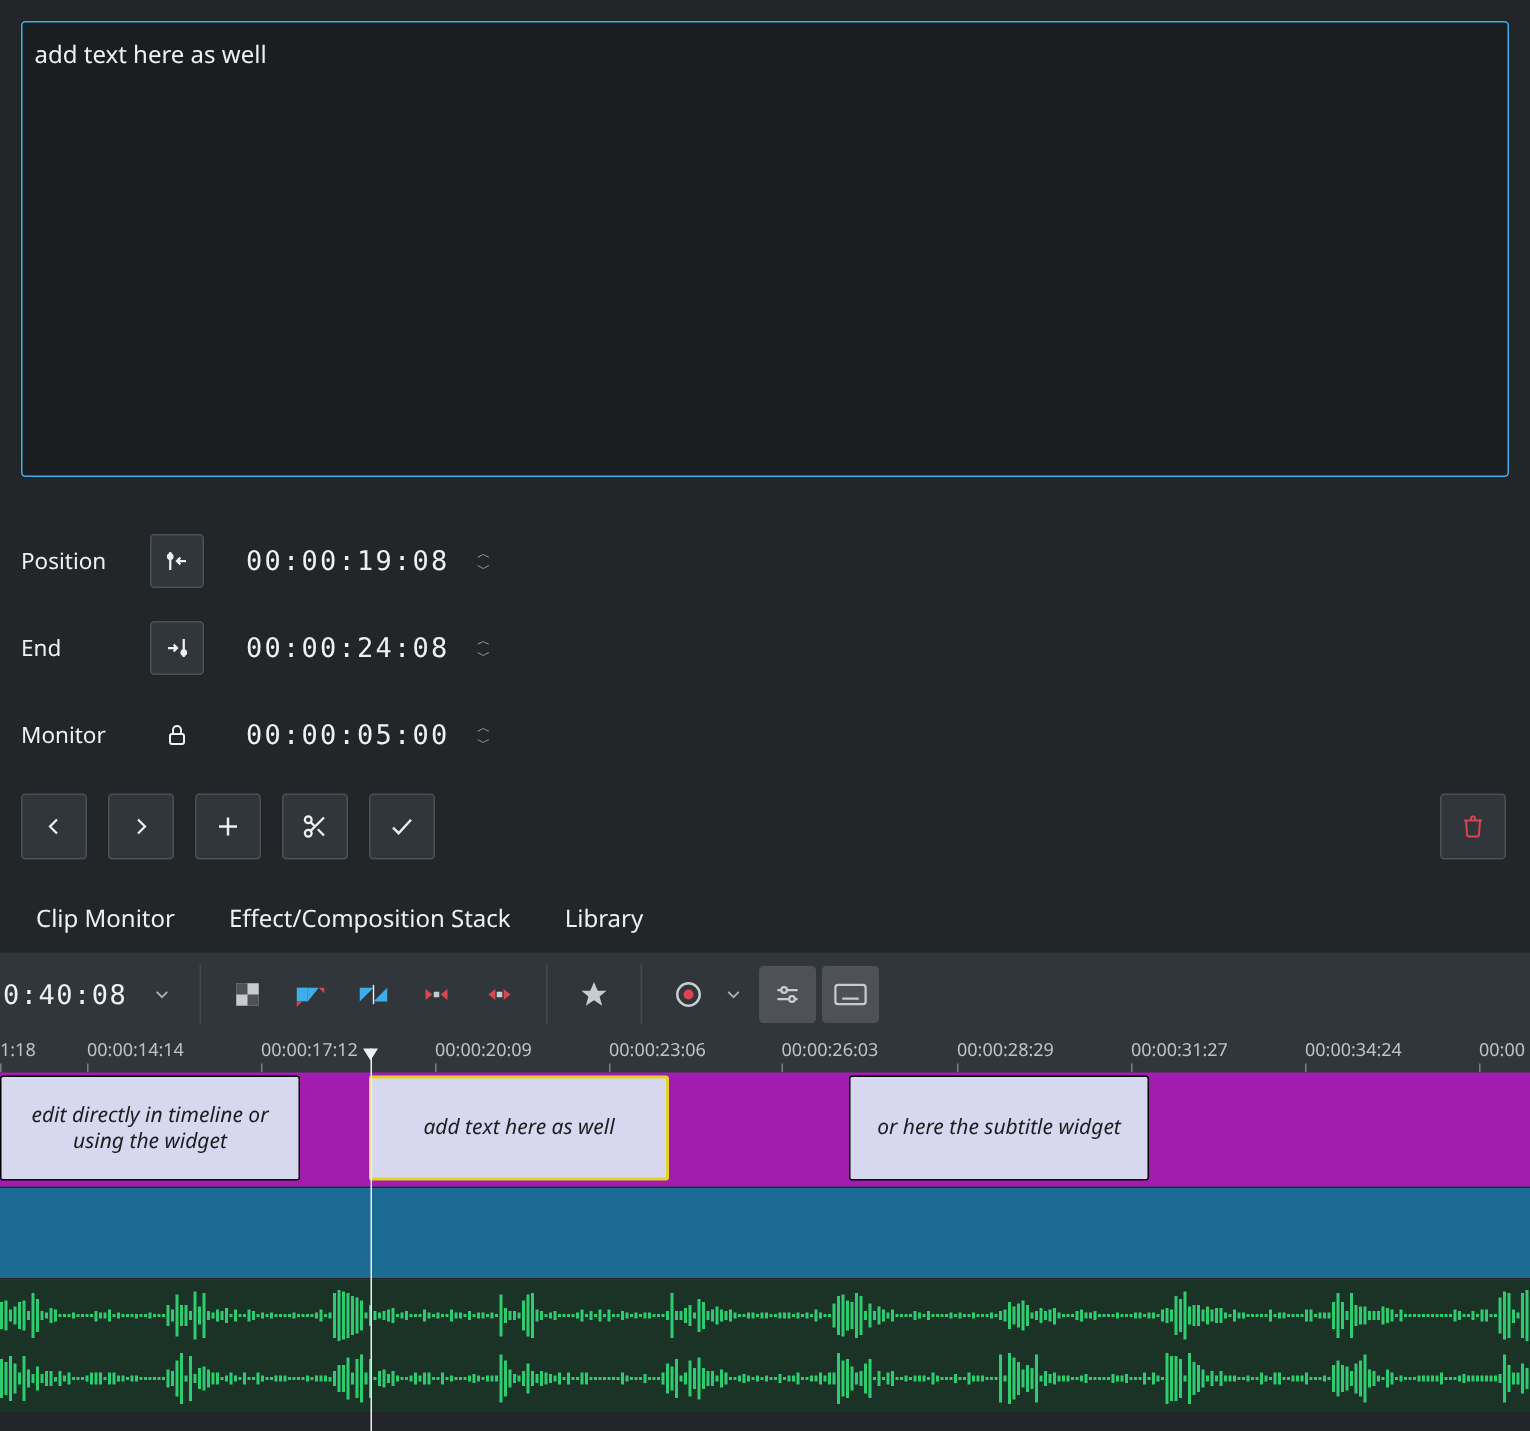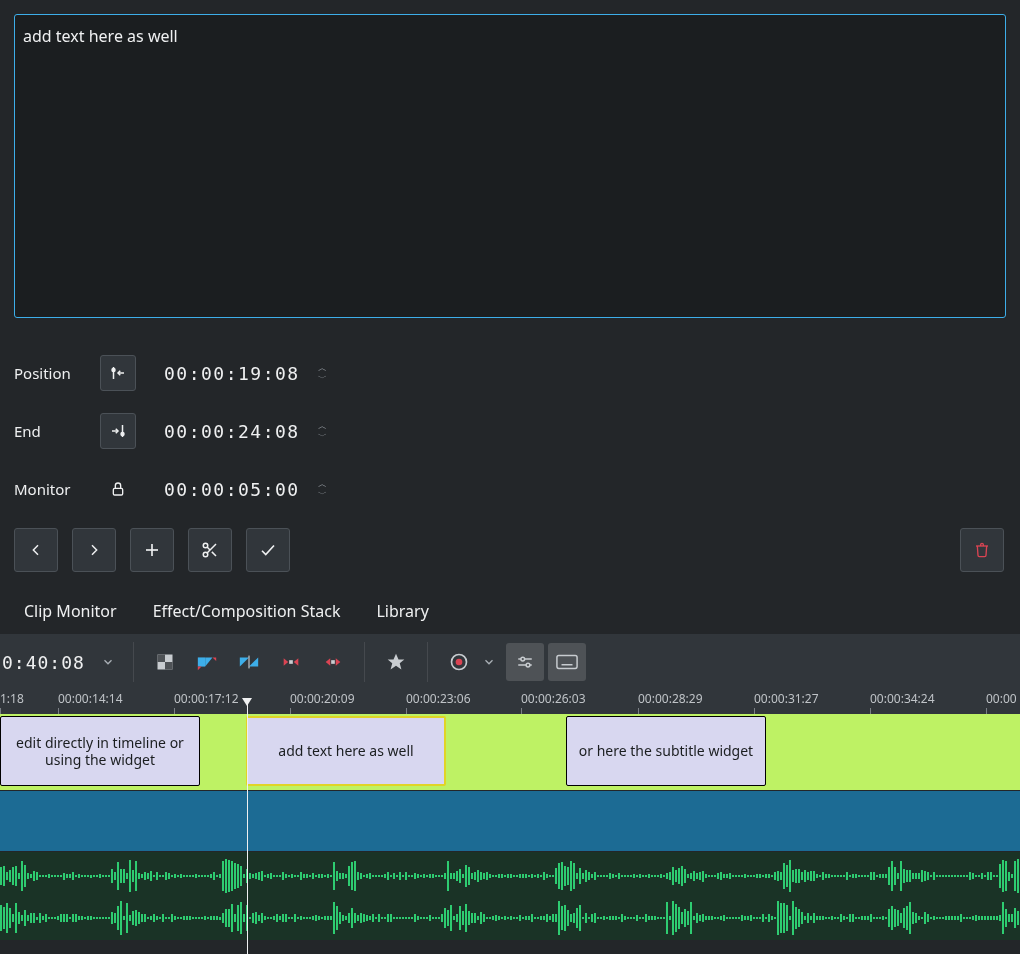--- a/index.html
+++ b/index.html
@@ -174,21 +174,22 @@
     content: "";
     position: absolute;
     top: 0; left: -5px;
     border-left: 5px solid transparent;
     border-right: 5px solid transparent;
     border-top: 8px solid #eff0f1;
   }
   .subtitle-track {
     height: 76px;
     position: relative;
-    background: #bef264;
+    background: #a21caf;
+    font-style: italic;
   }
   .sub-clip {
     position: absolute;
     top: 2px;
     height: 70px;
     background: #d8d7f0;
     border: 1px solid #000;
     border-radius: 2px;
     color: #1b1e20;
     font-size: 14px;

